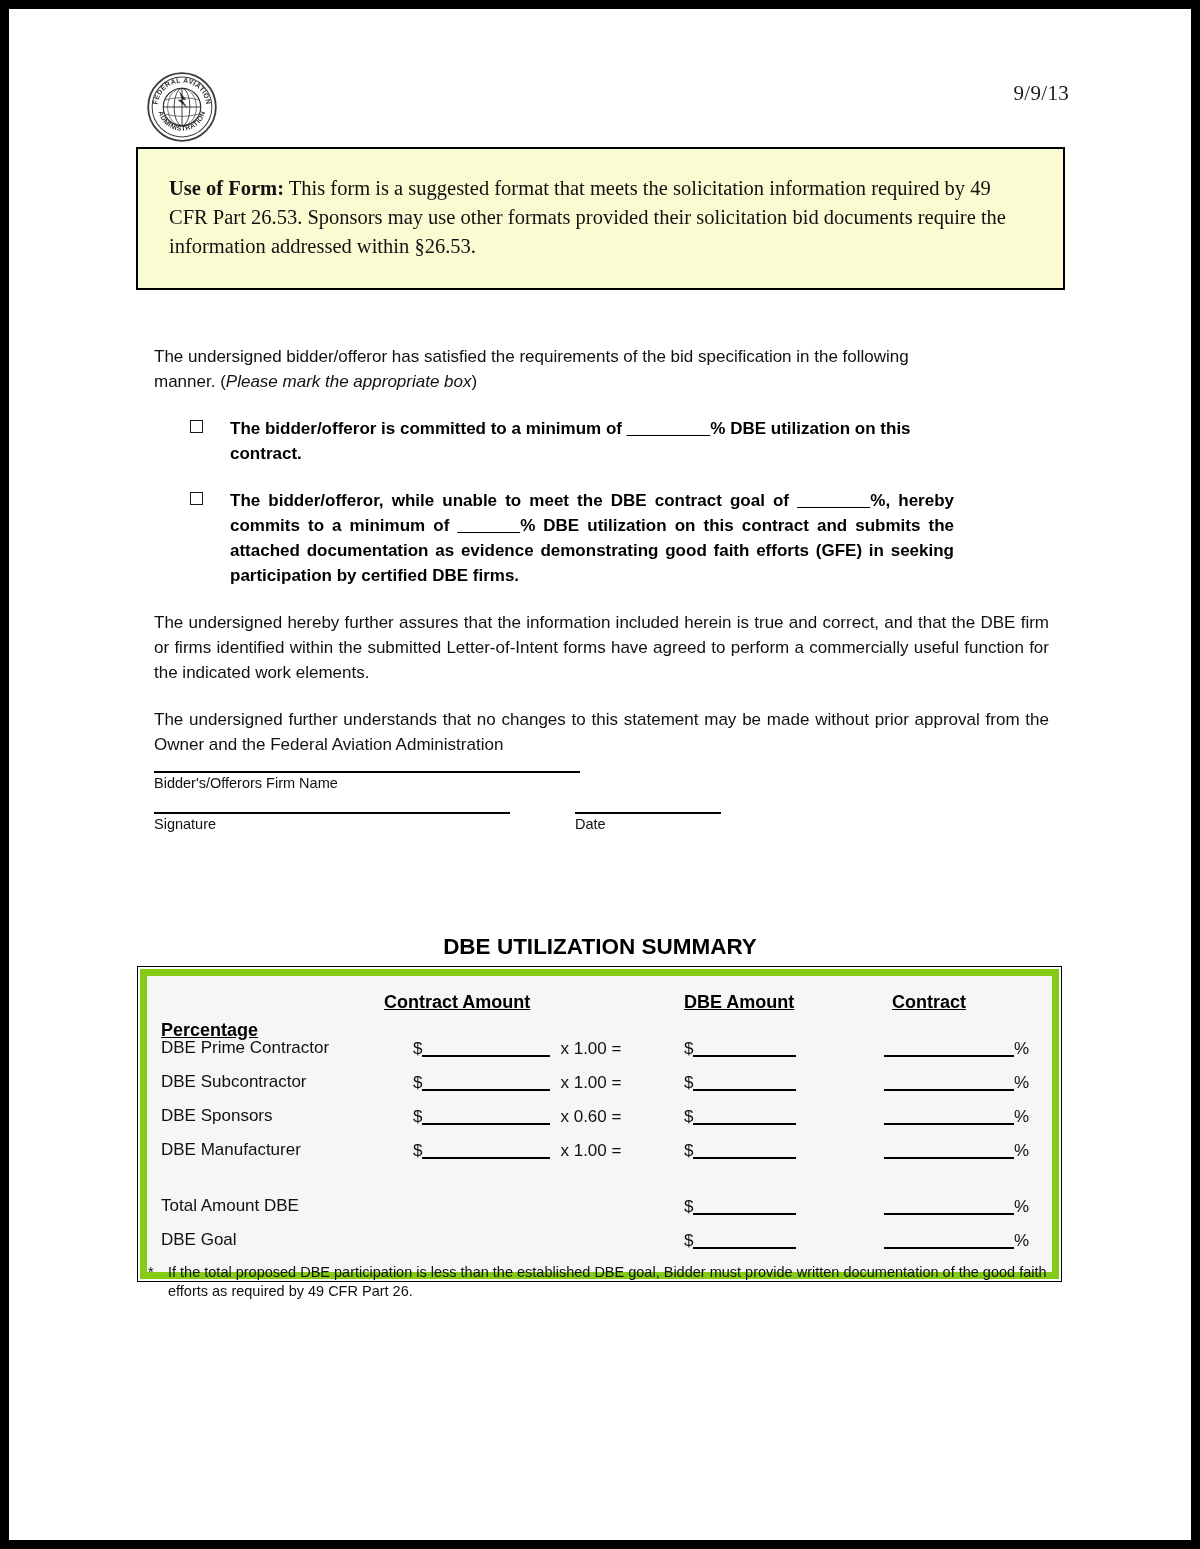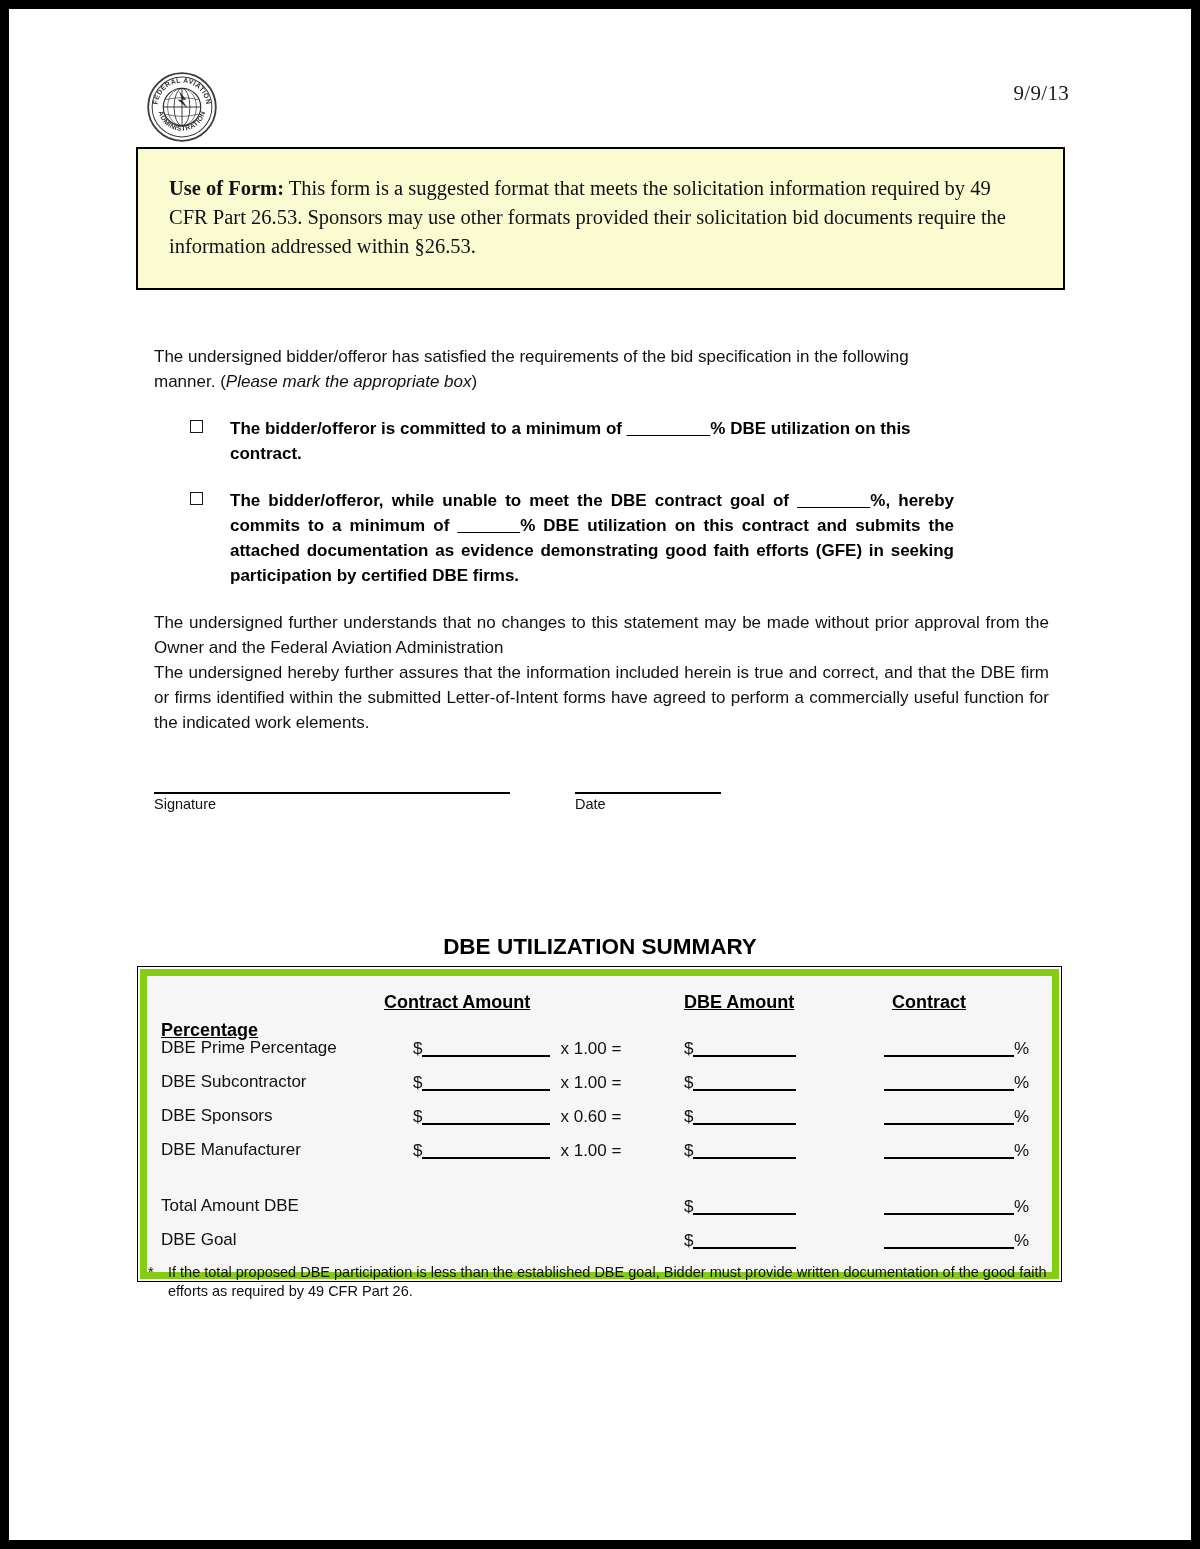--- a/index.html
+++ b/index.html
@@ -360,25 +360,29 @@
           <p class="check-text"><span>The bidder/offeror is committed to a minimum of </span><span class="blank-u">________</span><span>% DBE utilization on this contract.</span></p>
         </li>
 
         <li class="check-item">
           <span class="check-box-glyph"></span>
           <p class="check-text"><span>The bidder/offeror, while unable to meet the DBE contract goal of </span><span class="blank-u">_______</span><span>%, hereby commits to a minimum of </span><span class="blank-u">______</span><span>% DBE utilization on this contract and submits the attached documentation as evidence demonstrating good faith efforts (GFE) in seeking participation by certified DBE firms.</span></p>
         </li>
 
       </ul>
 
+      <p class="p-body">The undersigned hereby further assures that the information included herein is true and correct, and that the DBE firm or firms identified within the submitted Letter-of-Intent forms have agreed to perform a commercially useful function for the indicated work elements.</p>
       <p class="p-body last">The undersigned further understands that no changes to this statement may be made without prior approval from the Owner and the Federal Aviation Administration</p>
-      <p class="p-body">The undersigned hereby further assures that the information included herein is true and correct, and that the DBE firm or firms identified within the submitted Letter-of-Intent forms have agreed to perform a commercially useful function for the indicated work elements.</p>
     </div>
 
     <div class="sig-area">
+      <div>
+        <div class="sig-line firm"></div>
+        <div class="sig-label">Bidder's/Offerors Firm Name</div>
+      </div>
       <div class="sig-row-2">
         <div>
           <div class="sig-line signature"></div>
           <div class="sig-label">Signature</div>
         </div>
         <div class="sig-col-gap"></div>
         <div>
           <div class="sig-line date"></div>
           <div class="sig-label">Date</div>
         </div>
@@ -391,21 +395,21 @@
       <div class="st-inner">
 
         <div class="hdr-row">
           <span class="hdr-cell hdr-contract-amount">Contract Amount</span>
           <span class="hdr-cell hdr-dbe-amount">DBE Amount</span>
           <span class="hdr-cell hdr-contract">Contract</span>
           <span class="hdr-cell hdr-percentage">Percentage </span>
         </div>
 
         <div class="trow">
-          <span class="tlabel">DBE Prime Percentage</span>
+          <span class="tlabel">DBE Prime Contractor</span>
           <span class="amt-group"><span>$</span><span class="money-line"></span><span class="mult">x 1.00 =</span></span>
           <span class="dbe-group"><span>$</span><span class="money-line-sm"></span></span>
           <span class="pct-group"><span class="pct-line"></span><span>%</span></span>
         </div>
 
         <div class="trow">
           <span class="tlabel">DBE Subcontractor</span>
           <span class="amt-group"><span>$</span><span class="money-line"></span><span class="mult">x 1.00 =</span></span>
           <span class="dbe-group"><span>$</span><span class="money-line-sm"></span></span>
           <span class="pct-group"><span class="pct-line"></span><span>%</span></span>

